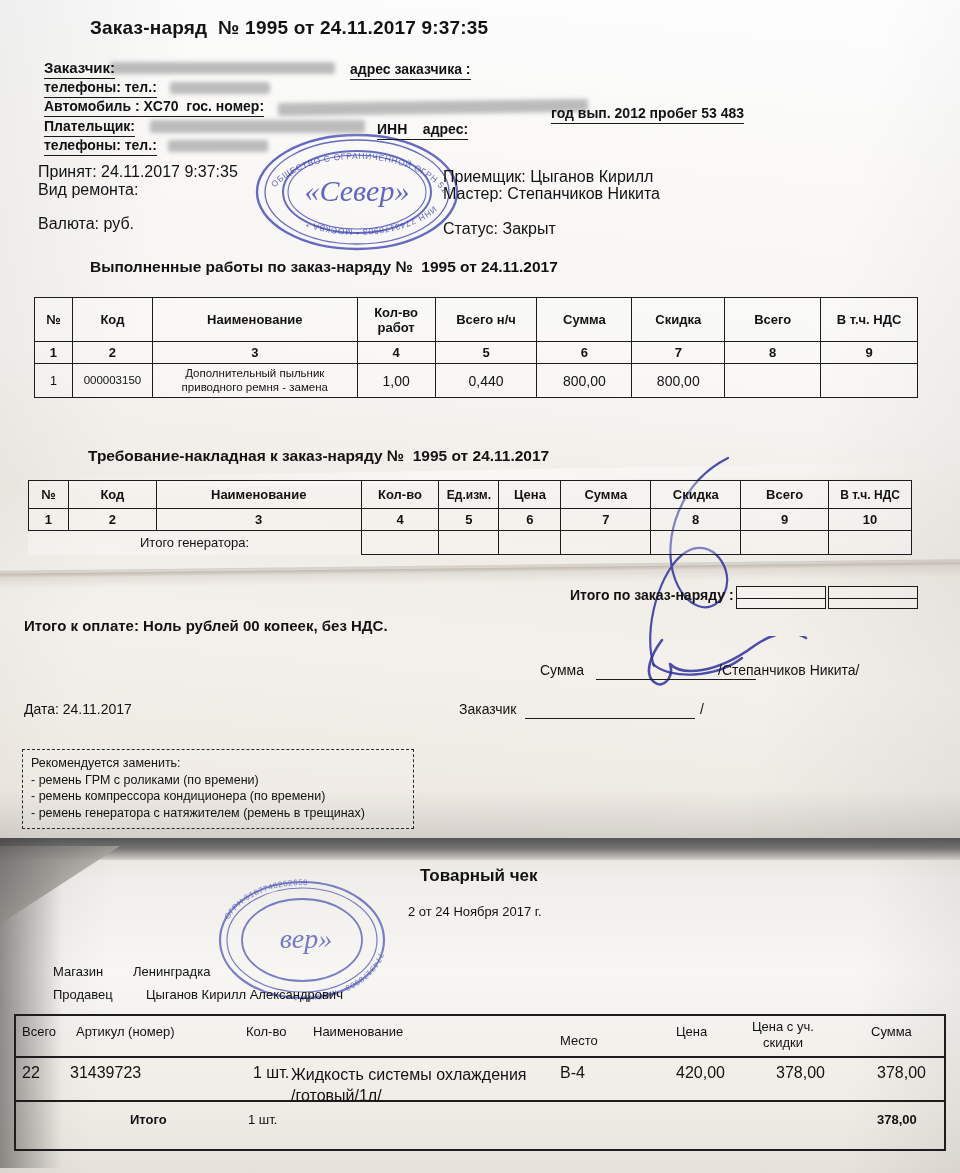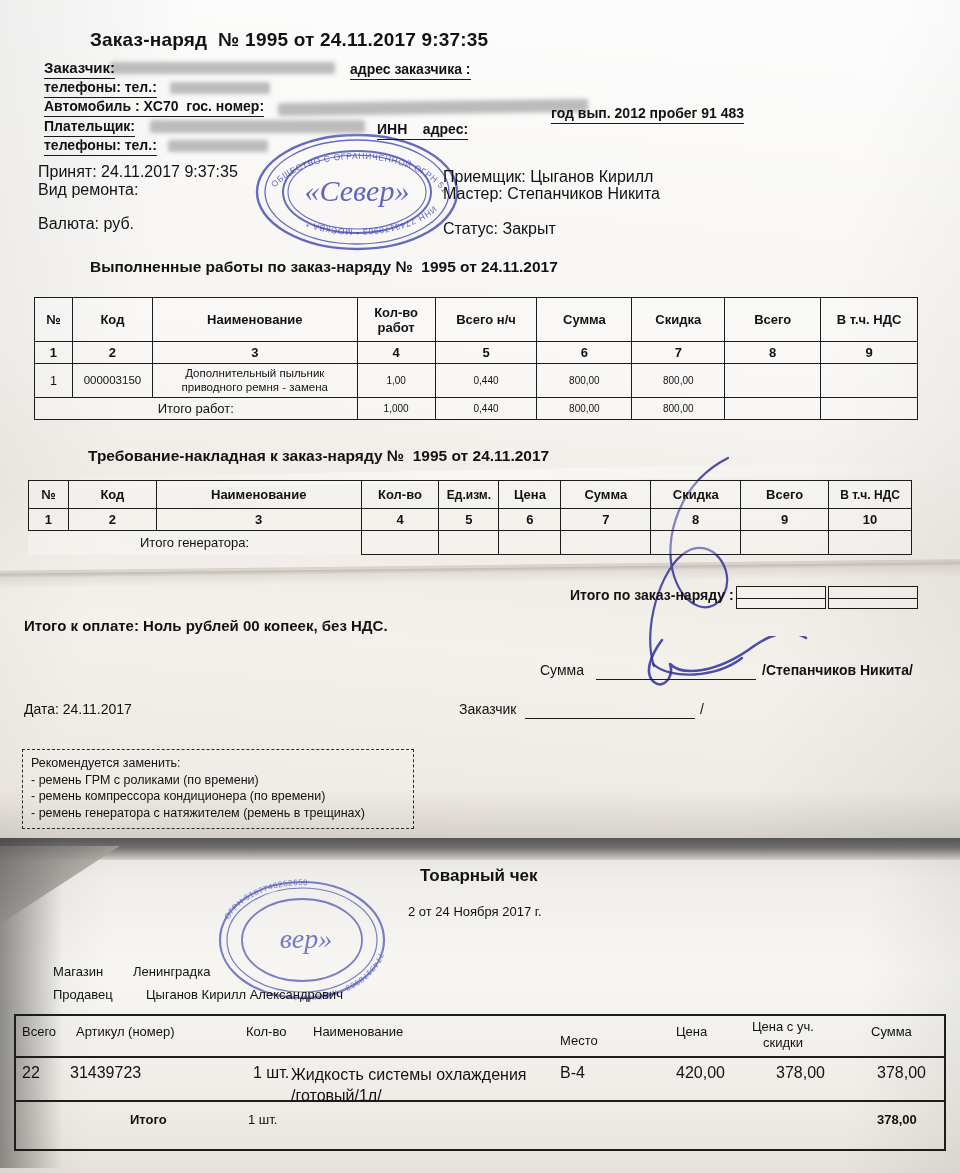--- a/index.html
+++ b/index.html
@@ -77,21 +77,21 @@
   table.doc{
     position:absolute;border-collapse:collapse;
     font-size:12.5px;background:rgba(255,255,255,0.30);
   }
   table.doc td,table.doc th{
     border:1.6px solid #1c1c1c;
     padding:2px 4px;text-align:center;vertical-align:middle;
     font-weight:normal;
   }
   table.doc th{font-weight:bold;font-size:13px;}
-  td.num{text-align:right;padding-right:6px;font-size:10px;}
+  td.num{text-align:right;padding-right:6px;font-size:14px;}
   td.lft{text-align:left;font-size:11.5px;line-height:1.18;padding-left:4px;}
   td.rgt{text-align:right;font-weight:bold;padding-right:6px;}
   tr.numrow td{font-weight:bold;font-size:13px;height:17px;}
 
   
   .total-box{
     position:absolute;border:1.8px solid #1b1b1b;background:rgba(255,255,255,.25);
   }
   .total-box:after{
     content:"";position:absolute;left:0;right:0;top:50%;height:1.4px;background:#1b1b1b;
@@ -190,29 +190,29 @@
   </div>
 
   <div class="redact" style="left:110px;top:62px;width:225px;height:12px;"></div>
   <div class="redact" style="left:170px;top:82px;width:100px;height:12px;"></div>
   <div class="redact" style="left:278px;top:101px;width:310px;height:13px;transform:rotate(-0.8deg);"></div>
   <div class="redact" style="left:150px;top:120px;width:215px;height:13px;"></div>
   <div class="redact" style="left:168px;top:140px;width:100px;height:12px;"></div>
 
   <div class="layer">
 
-    <div class="t title" style="left:90px;top:29px;">Заказ-наряд  № 1995 от 24.11.2017 9:37:35</div>
+    <div class="t title" style="left:90px;top:17px;">Заказ-наряд  № 1995 от 24.11.2017 9:37:35</div>
 
     <div class="t f15 b u" style="left:44px;top:60px;padding-bottom:1px;">Заказчик:</div>
     <div class="t f14 b u" style="left:350px;top:62px;padding-bottom:1px;">адрес заказчика :</div>
 
     <div class="t f14 b u" style="left:44px;top:80px;padding-bottom:1px;">телефоны: тел.:</div>
 
     <div class="t f14 b u" style="left:44px;top:99px;padding-bottom:1px;">Автомобиль : XC70  гос. номер:</div>
-    <div class="t f14 b u" style="left:551px;top:106px;padding-bottom:1px;">год вып. 2012 пробег 91 483</div>
+    <div class="t f14 b u" style="left:551px;top:106px;padding-bottom:1px;">год вып. 2012 пробег 53 483</div>
 
     <div class="t f14 b u" style="left:44px;top:119px;padding-bottom:1px;">Плательщик:</div>
     <div class="t f14 b u" style="left:377px;top:122px;padding-bottom:1px;">ИНН    адрес:</div>
 
     <div class="t f14 b u" style="left:44px;top:138px;padding-bottom:1px;">телефоны: тел.:</div>
 
     <div class="t f12" style="left:38px;top:163px;">Принят: 24.11.2017 9:37:35</div>
     <div class="t f12" style="left:38px;top:181px;">Вид ремонта:</div>
     <div class="t f12" style="left:38px;top:215px;">Валюта: руб.</div>
 
@@ -266,29 +266,20 @@
           <td class="lft">000003150</td>
           <td class="lft" style="white-space:pre-line;">Дополнительный пыльник
 приводного ремня - замена</td>
           <td class="num">1,00</td>
           <td class="num">0,440</td>
           <td class="num">800,00</td>
           <td class="num">800,00</td>
           <td class="num"></td>
           <td class="num"></td>
         </tr>
-        <tr style="height:22px;">
-          <td colspan="3" class="rgt" style="font-size:13px;">Итого работ:</td>
-          <td class="num b">1,000</td>
-          <td class="num b">0,440</td>
-          <td class="num b">800,00</td>
-          <td class="num b">800,00</td>
-          <td class="num b"></td>
-          <td class="num b"></td>
-        </tr>
       </tbody>
     </table>
 
     <div class="t sub" style="left:88px;top:447px;font-size:15.5px;">Требование-накладная к заказ-наряду №  1995 от 24.11.2017</div>
 
     <table class="doc" style="left:28px;top:480px;width:884px;">
       <colgroup>
         <col style="width:40px">
           <col style="width:88px">
           <col style="width:205px">
@@ -345,21 +336,21 @@
       <span class="t f12" style="left:4px;top:3px;"></span>
     </div>
     <div class="total-box" style="left:828px;top:586px;width:88px;height:21px;">
       <span class="t f12" style="left:4px;top:3px;"></span>
     </div>
 
     <div class="t f15 b" style="left:24px;top:618px;">Итого к оплате: Ноль рублей 00 копеек, без НДС.</div>
 
     <div class="t f14" style="left:540px;top:663px;">Сумма</div>
     <div class="sig-line" style="left:596px;top:679px;width:160px;"></div>
-    <div class="t f14" style="left:762px;top:663px;font-weight:bold;">/Степанчиков Никита/</div>
+    <div class="t f14" style="left:718px;top:663px;">/Степанчиков Никита/</div>
 
     <div class="t f14" style="left:24px;top:702px;">Дата: 24.11.2017</div>
 
     <div class="t f14" style="left:459px;top:702px;">Заказчик</div>
     <div class="sig-line" style="left:525px;top:718px;width:170px;"></div>
     <div class="t f14" style="left:700px;top:702px;">/</div>
 
     <div class="rec-box" style="left:22px;top:749px;width:374px;">
       <div>Рекомендуется заменить:</div>
       <div>- ремень ГРМ с роликами (по времени)</div>

